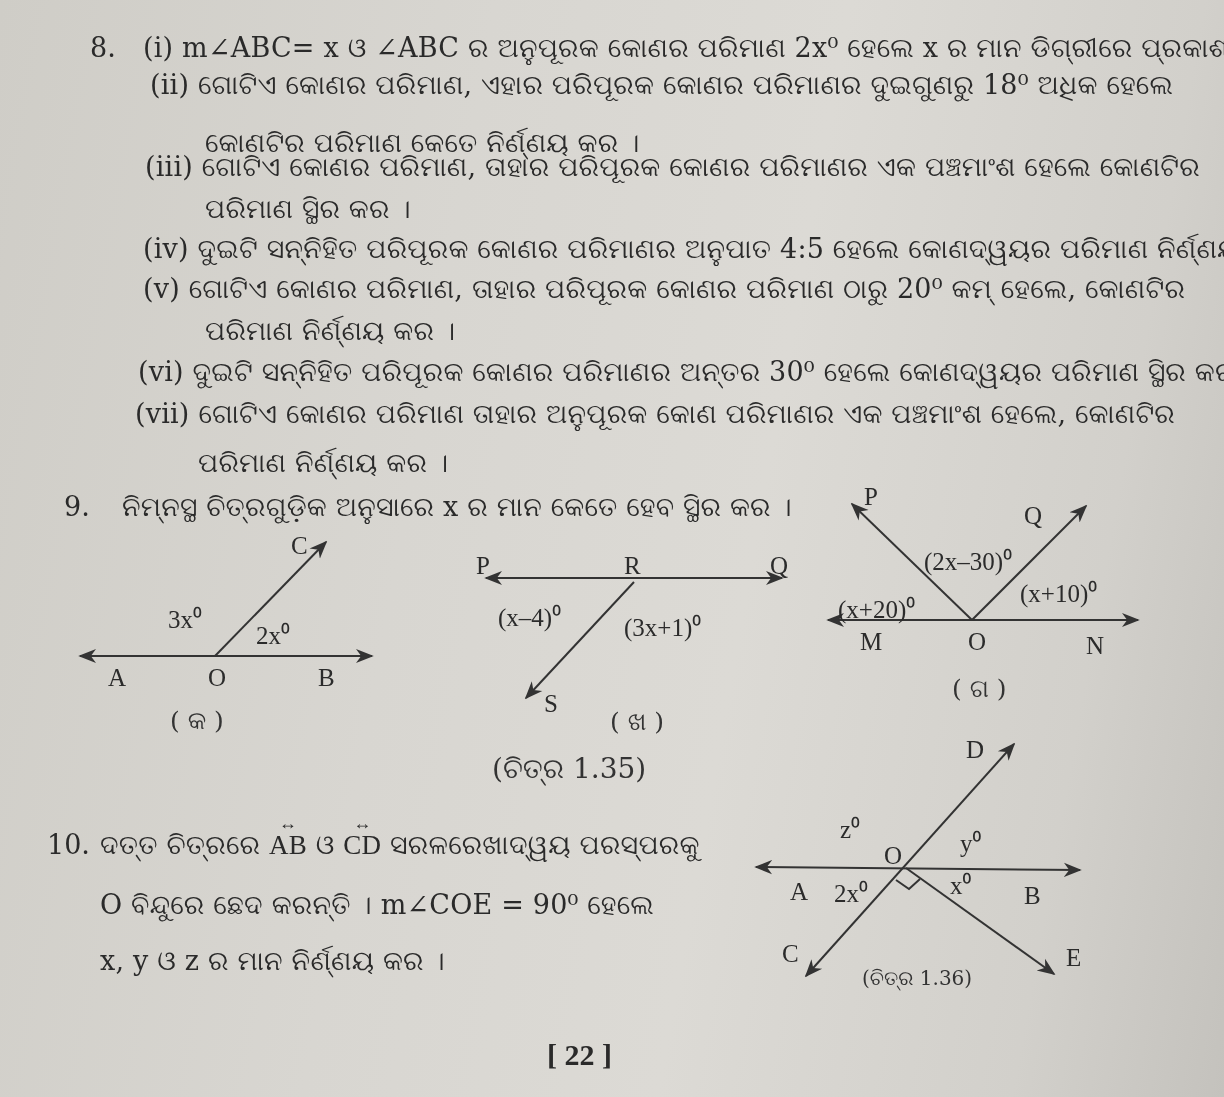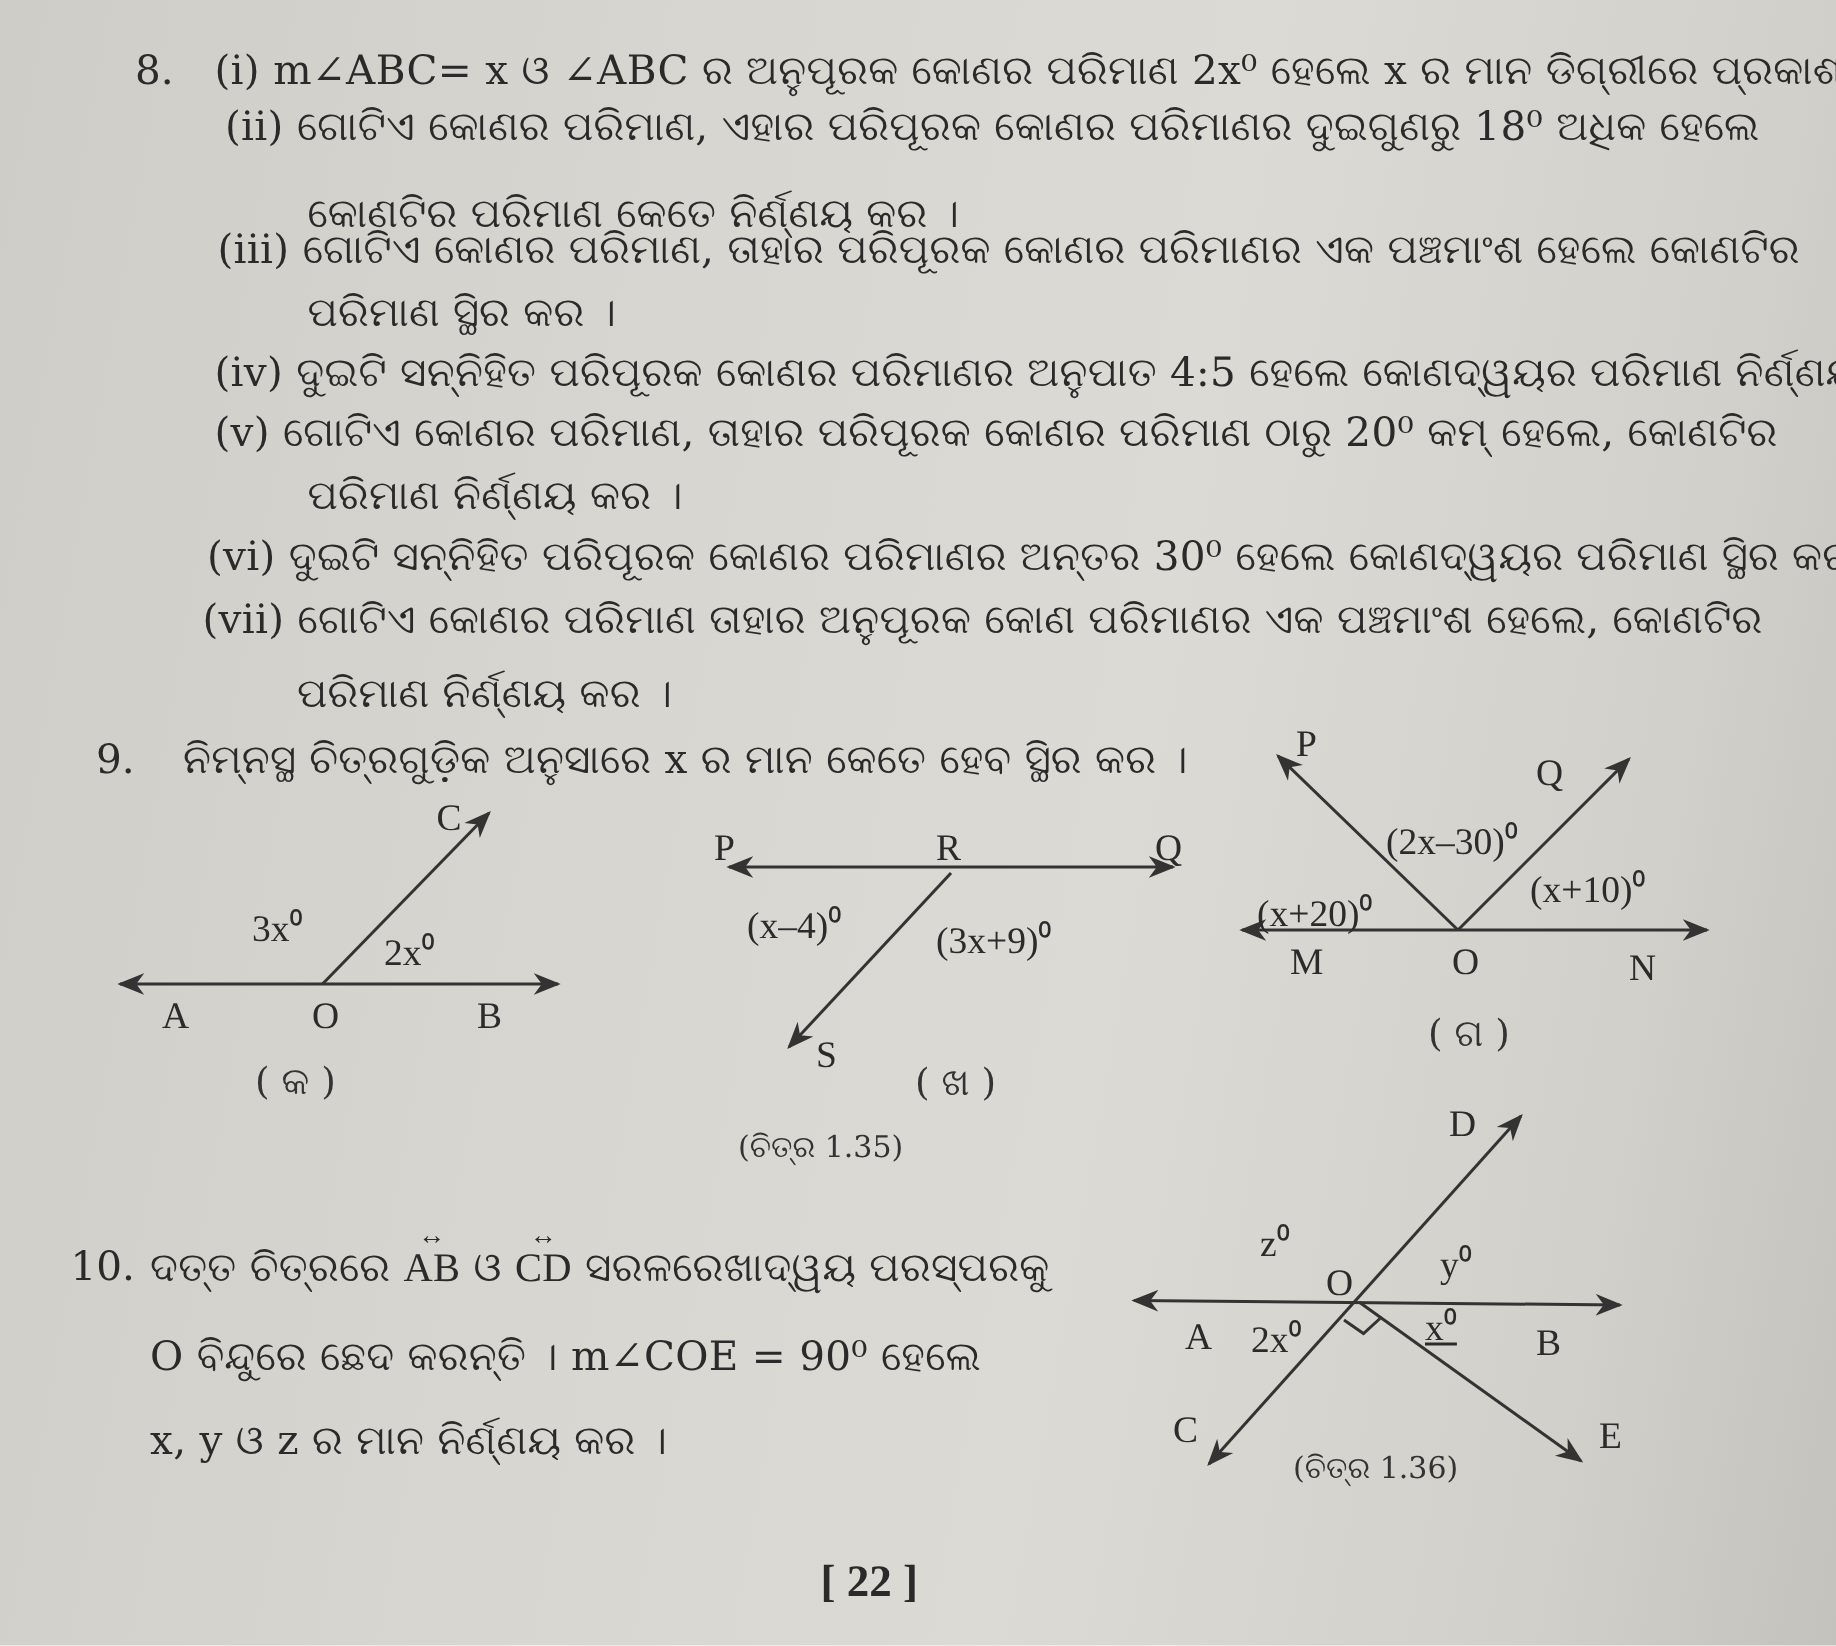--- a/index.html
+++ b/index.html
@@ -87,23 +87,23 @@
 <div class="fig" style="left:0;top:0;">
   <svg width="1224" height="1097">
     <line x1="486" y1="578" x2="782" y2="578" stroke="#333" stroke-width="2" marker-start="url(#ah)" marker-end="url(#ah)"></line>
     <line x1="634" y1="582" x2="526" y2="698" stroke="#333" stroke-width="2" marker-end="url(#ah)"></line>
   </svg>
   <div class="lbl" style="left:476px;top:552px;">P</div>
   <div class="lbl" style="left:624px;top:552px;">R</div>
   <div class="lbl" style="left:770px;top:552px;">Q</div>
   <div class="lbl" style="left:544px;top:690px;">S</div>
   <div class="lbl" style="left:498px;top:604px;">(x–4)⁰</div>
-  <div class="lbl" style="left:624px;top:614px;">(3x+9)⁰</div>
+  <div class="lbl" style="left:624px;top:614px;">(3x+1)⁰</div>
   <div class="cap" style="left:610px;top:707px;">( ଖ )</div>
-  <div class="cap" style="left:492px;top:752px;font-size:20px;">(ଚିତ୍ର 1.35)</div>
+  <div class="cap" style="left:492px;top:752px;font-size:28px;">(ଚିତ୍ର 1.35)</div>
 </div>
 
 <div class="fig" style="left:0;top:0;">
   <svg width="1224" height="1097">
     <line x1="828" y1="620" x2="1138" y2="620" stroke="#333" stroke-width="2" marker-start="url(#ah)" marker-end="url(#ah)"></line>
     <line x1="972" y1="620" x2="852" y2="504" stroke="#333" stroke-width="2" marker-end="url(#ah)"></line>
     <line x1="972" y1="620" x2="1086" y2="506" stroke="#333" stroke-width="2" marker-end="url(#ah)"></line>
   </svg>
   <div class="lbl" style="left:864px;top:483px;">P</div>
   <div class="lbl" style="left:1024px;top:502px;">Q</div>
@@ -136,17 +136,17 @@
   </svg>
   <div class="lbl" style="left:966px;top:736px;">D</div>
   <div class="lbl" style="left:884px;top:842px;">O</div>
   <div class="lbl" style="left:790px;top:878px;">A</div>
   <div class="lbl" style="left:1024px;top:882px;">B</div>
   <div class="lbl" style="left:782px;top:940px;">C</div>
   <div class="lbl" style="left:1066px;top:944px;">E</div>
   <div class="lbl" style="left:840px;top:816px;">z⁰</div>
   <div class="lbl" style="left:960px;top:830px;">y⁰</div>
   <div class="lbl" style="left:834px;top:880px;">2x⁰</div>
-  <div class="lbl" style="left:950px;top:872px;text-decoration:underline;">x⁰</div>
+  <div class="lbl" style="left:950px;top:872px;">x⁰</div>
   <div class="cap" style="left:862px;top:966px;font-size:20px;">(ଚିତ୍ର 1.36)</div>
 </div>
 
 <div class="pageno">[ 22 ]</div>
 
 </body></html>

